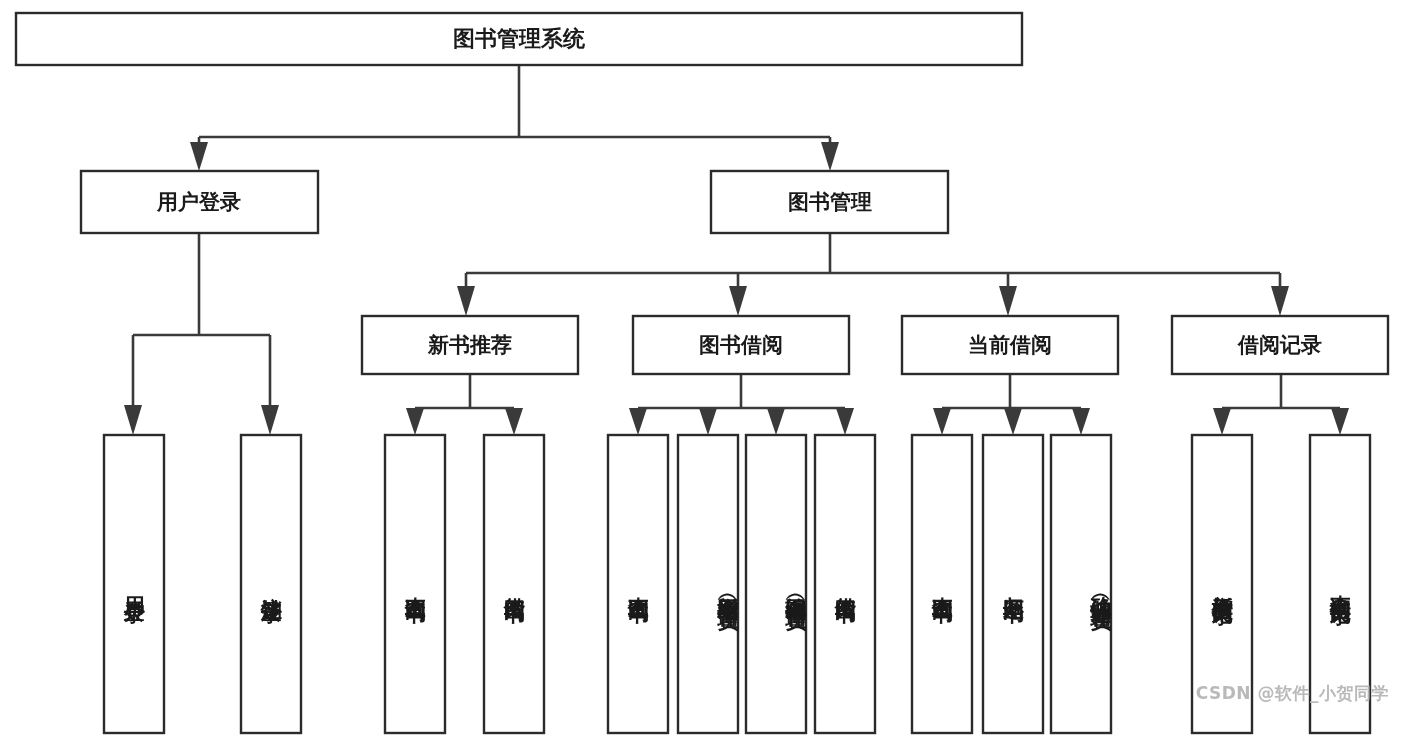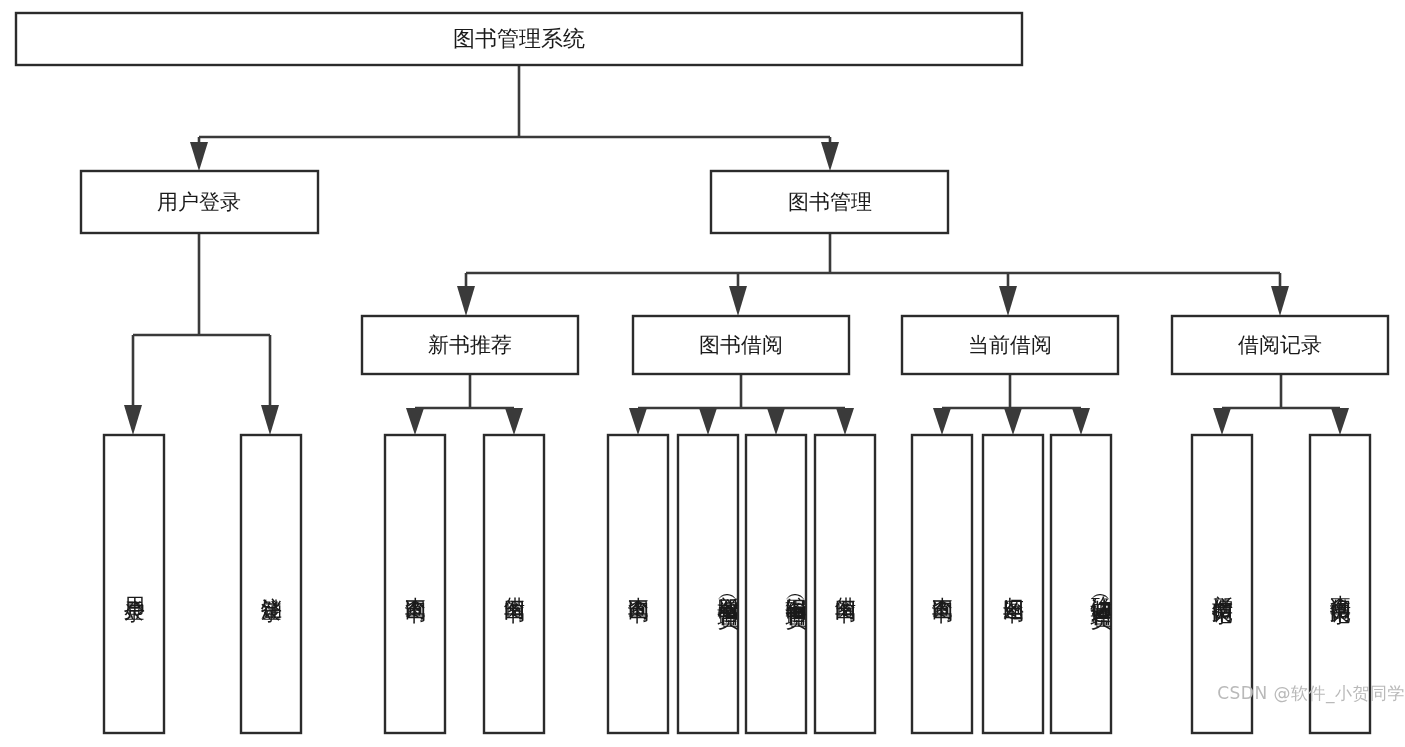--- a/index.html
+++ b/index.html
@@ -11,20 +11,21 @@
     width: 1405px;
     height: 747px;
     font-family: "DejaVu Sans", "Liberation Sans", sans-serif;
     overflow: hidden;
   }
   #diagram-root {
     position: relative;
     width: 1405px;
     height: 711px;
     background: #ffffff;
+    font-weight: bold;
   }
   svg.diagram-canvas {
     position: absolute;
     left: 0;
     top: 0;
     width: 1405px;
     height: 747px;
   }
   .node-box {
     fill: #ffffff;
@@ -62,21 +63,21 @@
     color: #1a1a1a;
     letter-spacing: 2px;
     display: flex;
     align-items: center;
     justify-content: center;
     white-space: nowrap;
     pointer-events: none;
   }
   .watermark {
     position: absolute;
-    right: 0;
+    right: 16px;
     bottom: 6px;
     font-family: "DejaVu Sans", "Liberation Sans", sans-serif;
     font-size: 17px;
     color: #b9b9b9;
     letter-spacing: 0.5px;
     user-select: none;
   }
 </style>
 </head>
 <body>

